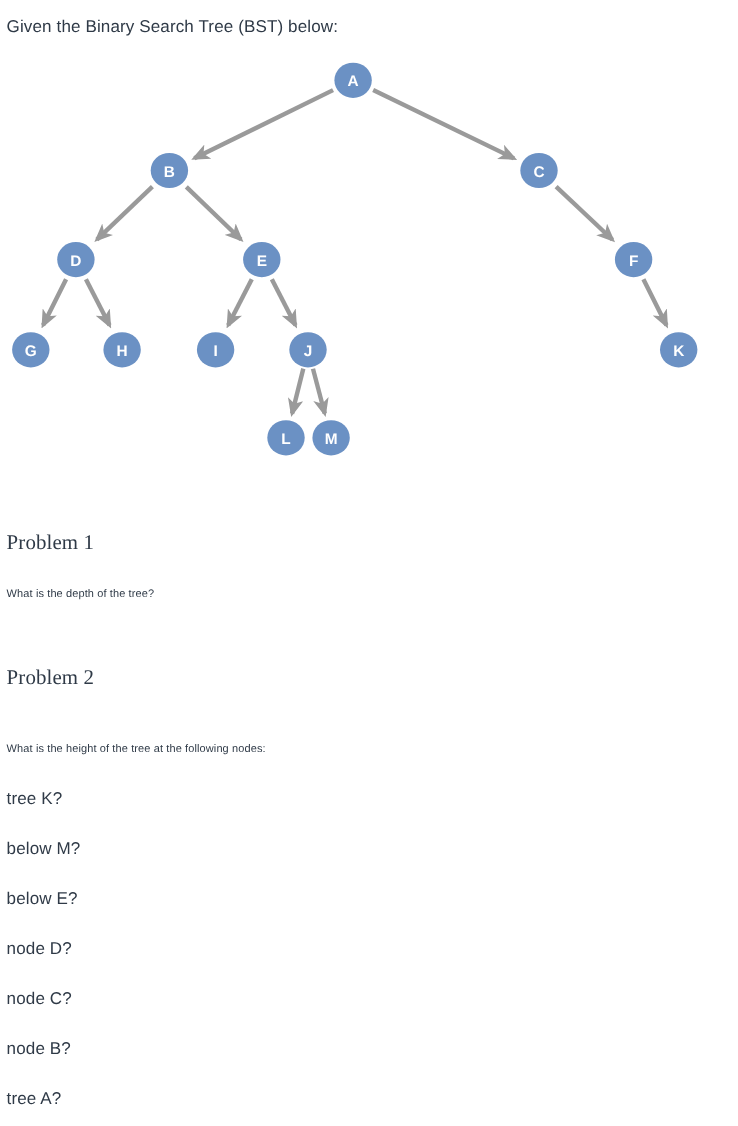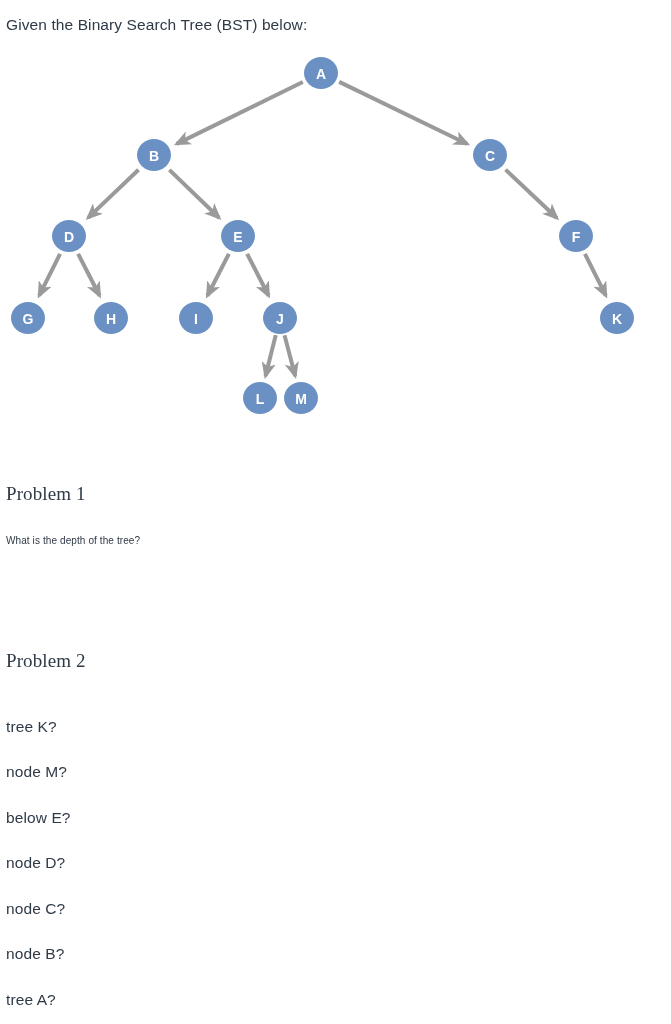--- a/index.html
+++ b/index.html
@@ -161,23 +161,24 @@
             <ellipse cx="301" cy="352" rx="17" ry="16" fill="#6b91c4"></ellipse>
             <text x="301" y="352.5" class="node-label" fill="#ffffff">M</text>
           </g>
         </g>
     </svg>
   </div>
 
   <div class="problem-heading" style="top:481px">Problem 1</div>
   <div class="problem-question" style="top:530px">What is the depth of the tree?</div>
 
-  <div class="problem-heading" style="top:648px">Problem 2</div>
+  <div class="problem-heading" style="top:604px">Problem 2</div>
+  <div class="problem-question" style="top:671px">What is the height of the tree at the following nodes:</div>
 
   <div class="node-question" style="top:716px">tree K?</div>
-  <div class="node-question" style="top:761px">node M?</div>
+  <div class="node-question" style="top:761px">below M?</div>
   <div class="node-question" style="top:807px">below E?</div>
   <div class="node-question" style="top:852px">node D?</div>
   <div class="node-question" style="top:898px">node C?</div>
   <div class="node-question" style="top:943px">node B?</div>
   <div class="node-question" style="top:989px">tree A?</div>
 
 </div>
 
 </body></html>

